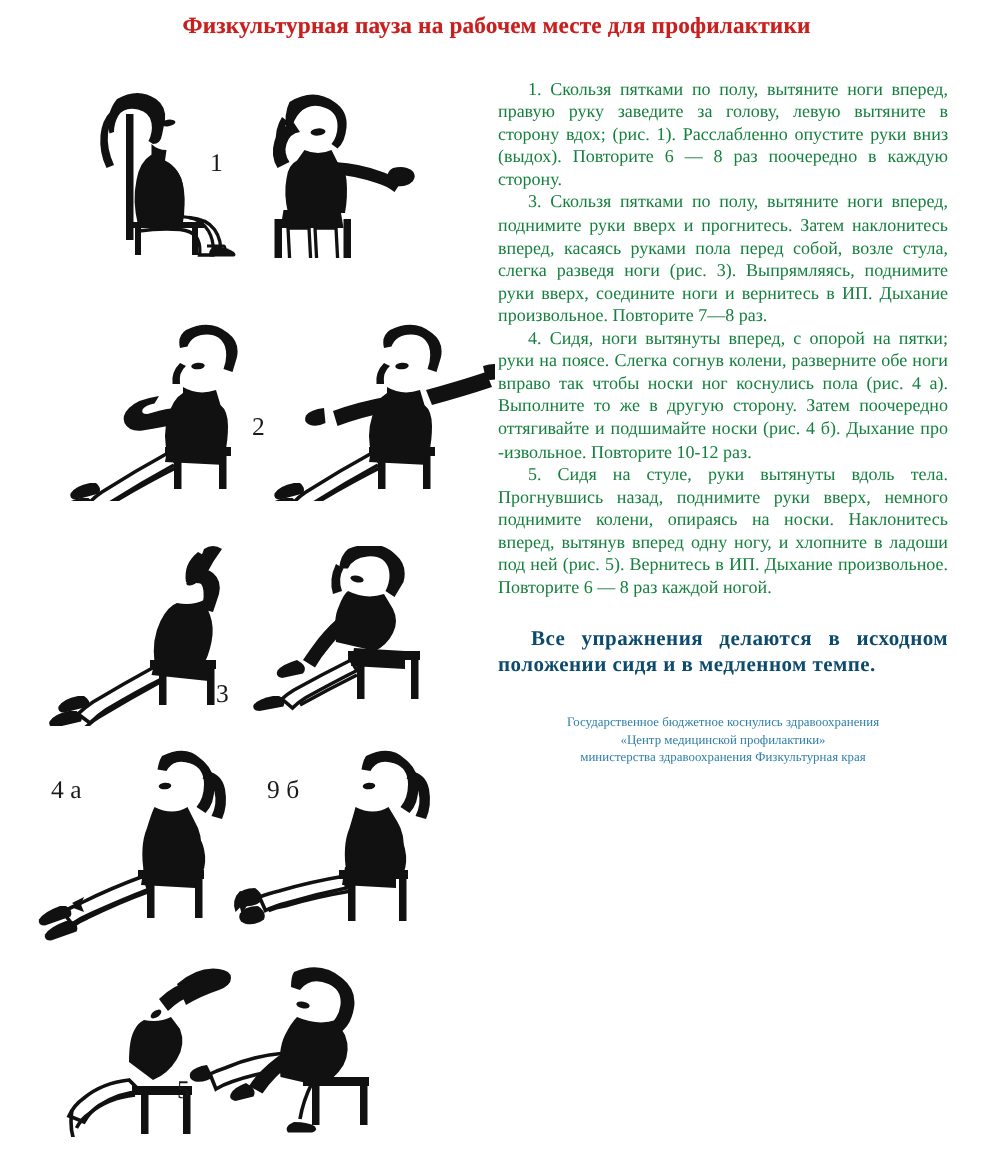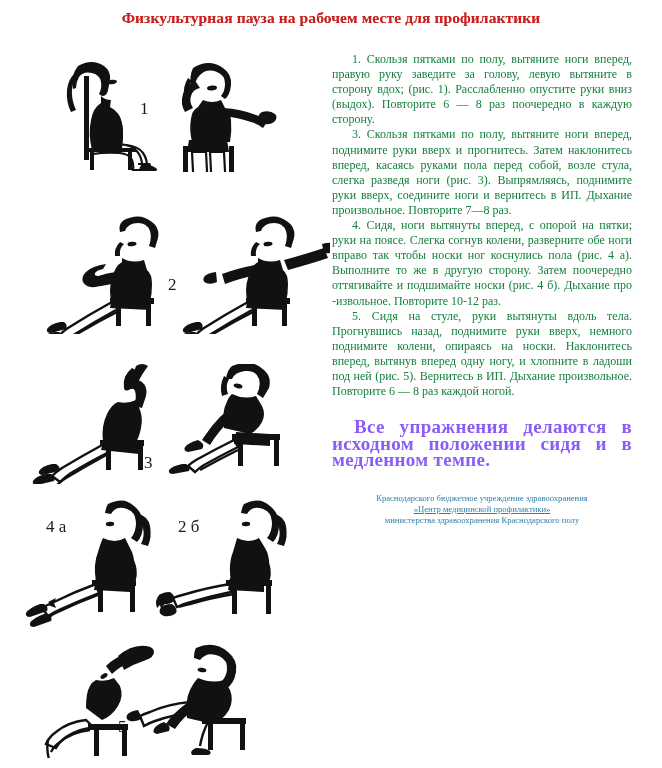--- a/index.html
+++ b/index.html
@@ -91,41 +91,41 @@
     text-indent: 20px;
     margin: 0 0 0 0;
     color: #15803d;
     hyphens: auto;
     -webkit-hyphens: auto;
   }
   .green-note {
     margin-top: 20px;
     font-family: "Liberation Serif", "DejaVu Serif", serif;
     font-weight: bold;
-    font-size: 19px;
+    font-size: 14px;
     line-height: 16.5px;
     text-align: justify;
     text-indent: 22px;
-    color: #8b5cf6;
+    color: #0c4a6e;
     letter-spacing: 0.3px;
   }
   .footer {
     margin-top: 24px;
     text-align: center;
     color: #2a7fa5;
   }
   .footer-line {
     font-family: "Liberation Serif", "DejaVu Serif", serif;
     font-size: 8.6px;
     line-height: 11.4px;
     color: #2f7fa8;
     white-space: nowrap;
   }
   .footer-line.f1 { font-size: 8.6px; }
-  .footer-line.f2 { font-size: 8.6px; text-decoration: underline; }
+  .footer-line.f2 { font-size: 8.6px; }
   .footer-line.f3 { font-size: 8.6px; }
 </style>
 </head>
 <body>
 
 <div class="poster">
 
   <div class="title-block">
     <div class="title-line">Физкультурная пауза на рабочем месте для профилактики</div>
   </div>
@@ -335,22 +335,22 @@
             <path d="M34 92 q-9 0-12 5 q-2 5 4 7 q7 1 12-3 q2-5-4-9z"></path>
             <path d="M36 104 q-9 0-12 5 q-2 5 4 7 q7 1 12-3 q2-5-4-9z"></path>
 
             <path d="M24 94 q-6 6-3 14 l3-3 l1 4 l5-7 l-4 1 q-2-5 2-8z"></path>
 
             <path d="M90 80 l46 0 l0 6 l-46 0z"></path>
             <path d="M96 86 l5 0 l0 28 l-5 0z"></path>
             <path d="M130 86 l5 0 l0 28 l-5 0z"></path>
           </g>
         </svg>
-        <div class="fig-num" style="left:46px; top:18px;">4 а</div>
-        <div class="fig-num" style="left:178px; top:18px;">2 б</div>
+        <div class="fig-num" style="left:34px; top:18px;">4 а</div>
+        <div class="fig-num" style="left:178px; top:18px;">9 б</div>
       </div>
 
       <div class="fig-row" style="top:588px;">
         <svg width="330" height="118" viewBox="0 0 330 118">
           <g fill="#111111">
 
             <path d="M118 16 q14-12 28-10 q8 1 8 6 q0 5-8 8 q-12 4-22 10z"></path>
             <path d="M106 26 q10-10 22-12 l4 8 q-12 4-20 12z"></path>
             <ellipse cx="104" cy="36" rx="4" ry="2.2" transform="rotate(-35 104 36)"></ellipse>
 
@@ -396,21 +396,21 @@
     <div class="text-col">
 
       <p class="para">1. Скользя пятками по полу, вытяните ноги вперед, правую руку заведите за голову, левую вытяните в сторону вдох; (рис. 1). Расслабленно опустите руки вниз (выдох). Повторите 6 — 8 раз поочередно в каждую сторону.</p>
       <p class="para">3. Скользя пятками по полу, вытяните ноги вперед, поднимите руки вверх и прогнитесь. Затем наклонитесь вперед, касаясь руками пола перед собой, возле стула, слегка разведя ноги (рис. 3). Выпрямляясь, поднимите руки вверх, соедините ноги и вернитесь в ИП. Дыхание произвольное. Повторите 7—8 раз.</p>
       <p class="para">4. Сидя, ноги вытянуты вперед, с опорой на пятки; руки на поясе. Слегка согнув колени, разверните обе ноги вправо так чтобы носки ног коснулись пола (рис. 4 а). Выполните то же в другую сторону. Затем поочередно оттягивайте и подшимайте носки (рис. 4 б). Дыхание про -извольное. Повторите 10-12 раз.</p>
       <p class="para">5. Сидя на стуле, руки вытянуты вдоль тела. Прогнувшись назад, поднимите руки вверх, немного поднимите колени, опираясь на носки. Наклонитесь вперед, вытянув вперед одну ногу, и хлопните в ладоши под ней (рис. 5). Вернитесь в ИП. Дыхание произвольное. Повторите 6 — 8 раз каждой ногой.</p>
 
       <p class="green-note">Все упражнения делаются в исходном положении сидя и в медленном темпе.</p>
 
       <div class="footer">
-        <div class="footer-line f1">Краснодарского бюджетное учреждение здравоохранения</div>
+        <div class="footer-line f1">Государственное бюджетное коснулись здравоохранения</div>
         <div class="footer-line f2">«Центр медицинской профилактики»</div>
-        <div class="footer-line f3">министерства здравоохранения Краснодарского полу</div>
+        <div class="footer-line f3">министерства здравоохранения Физкультурная края</div>
       </div>
 
     </div>
 
   </div>
 </div>
 
 </body></html>

